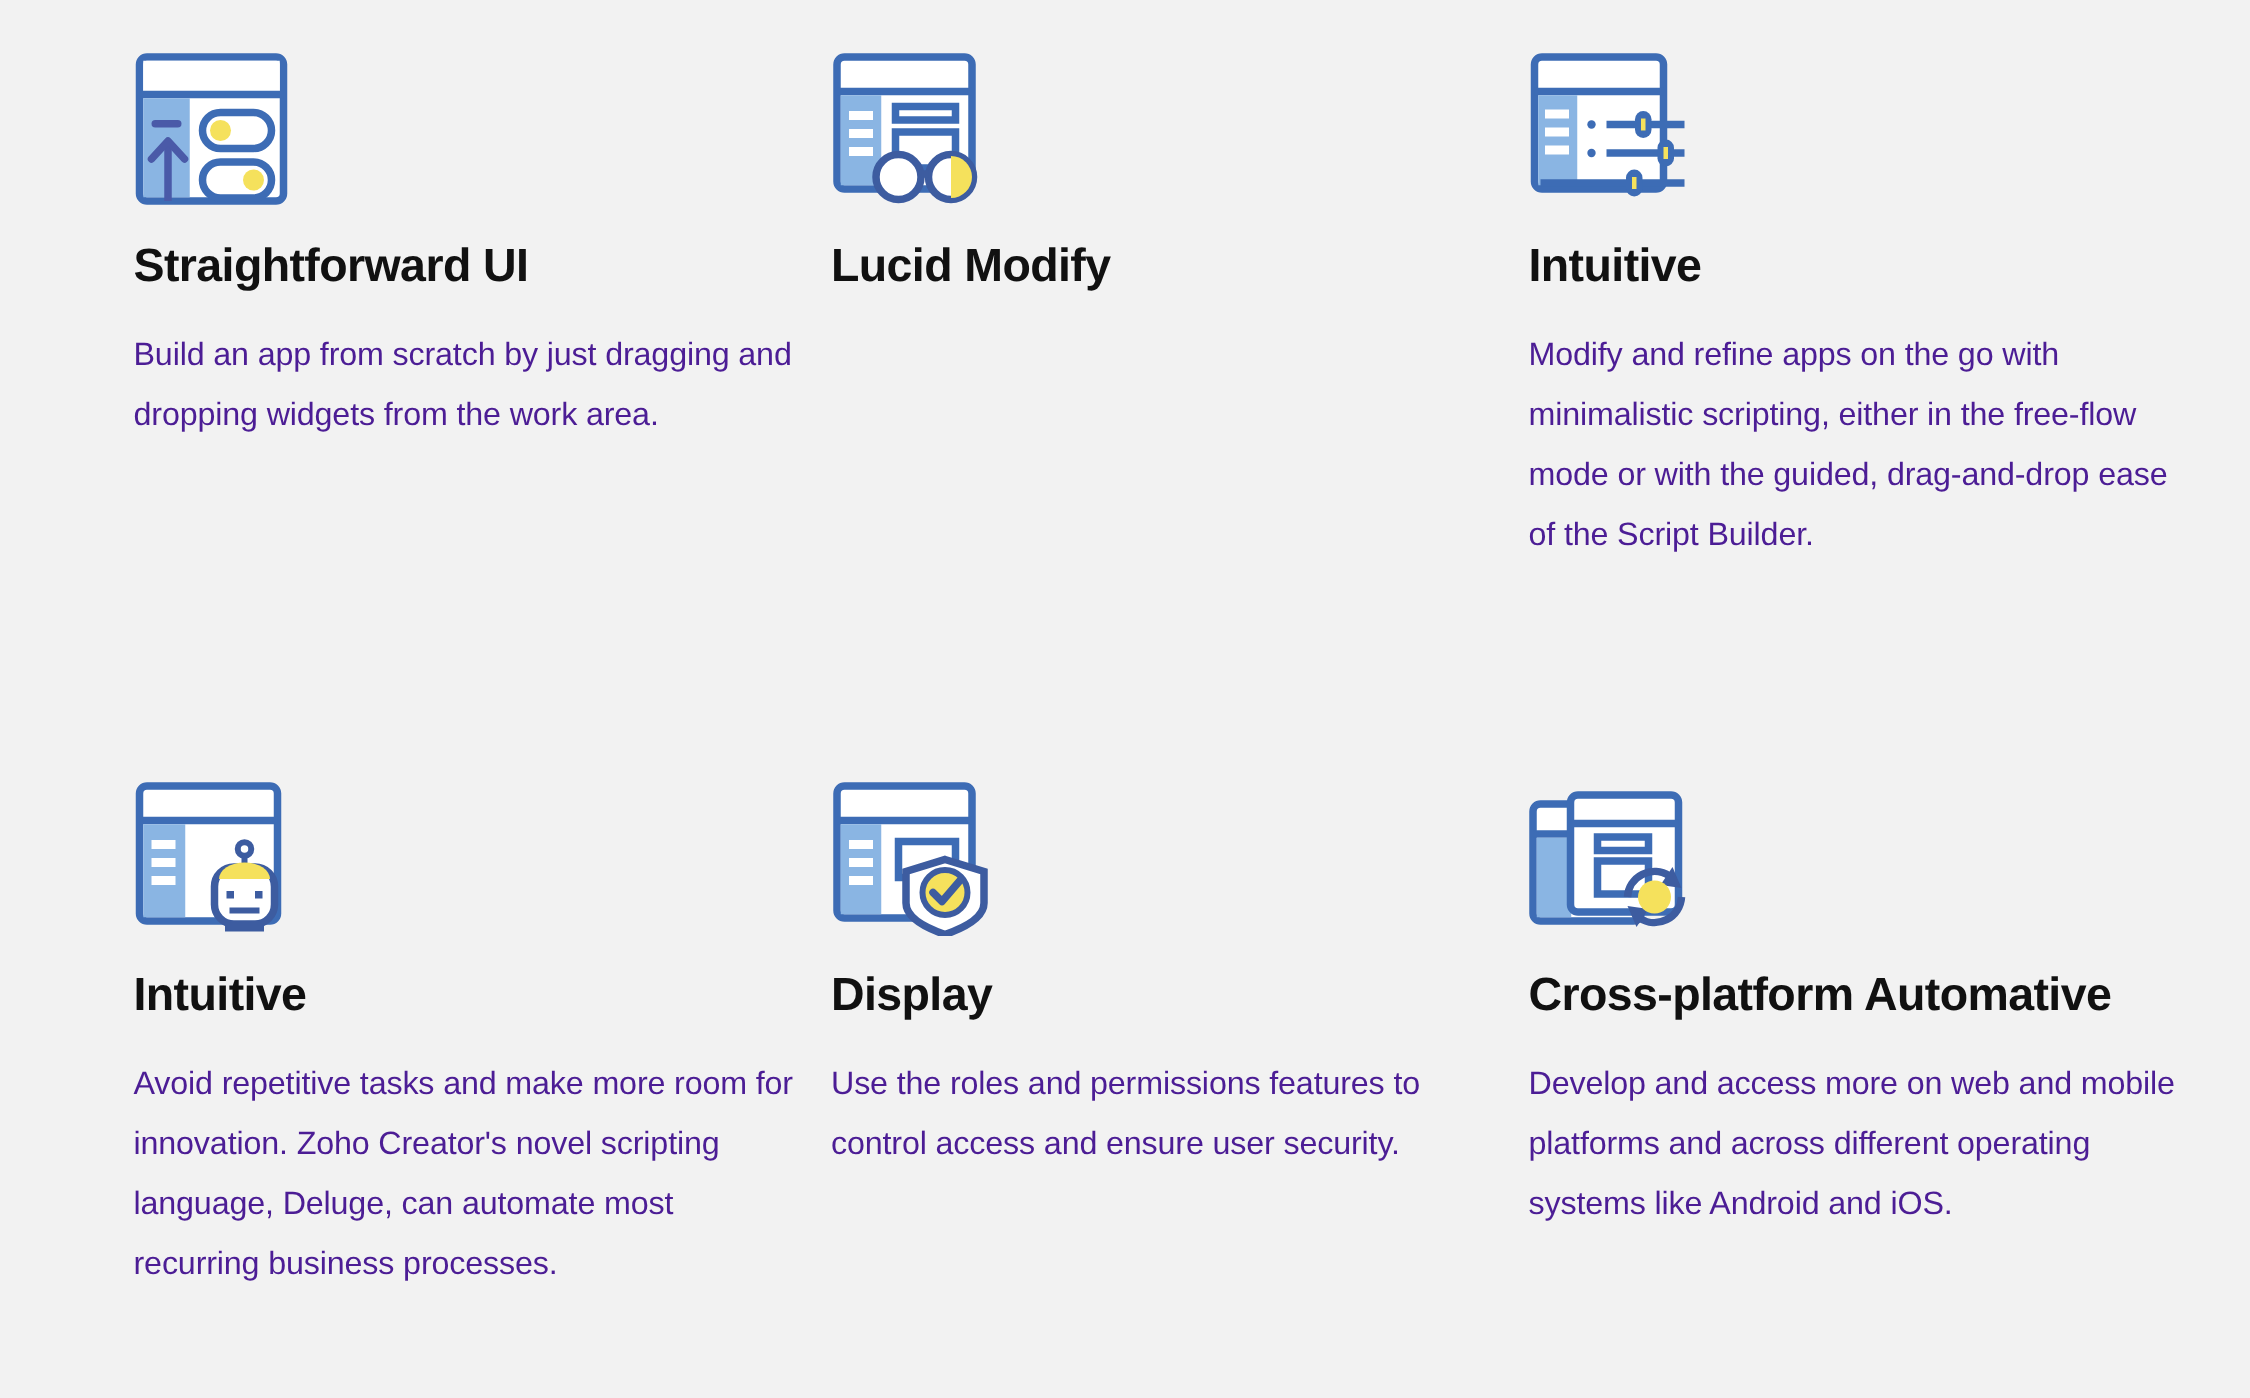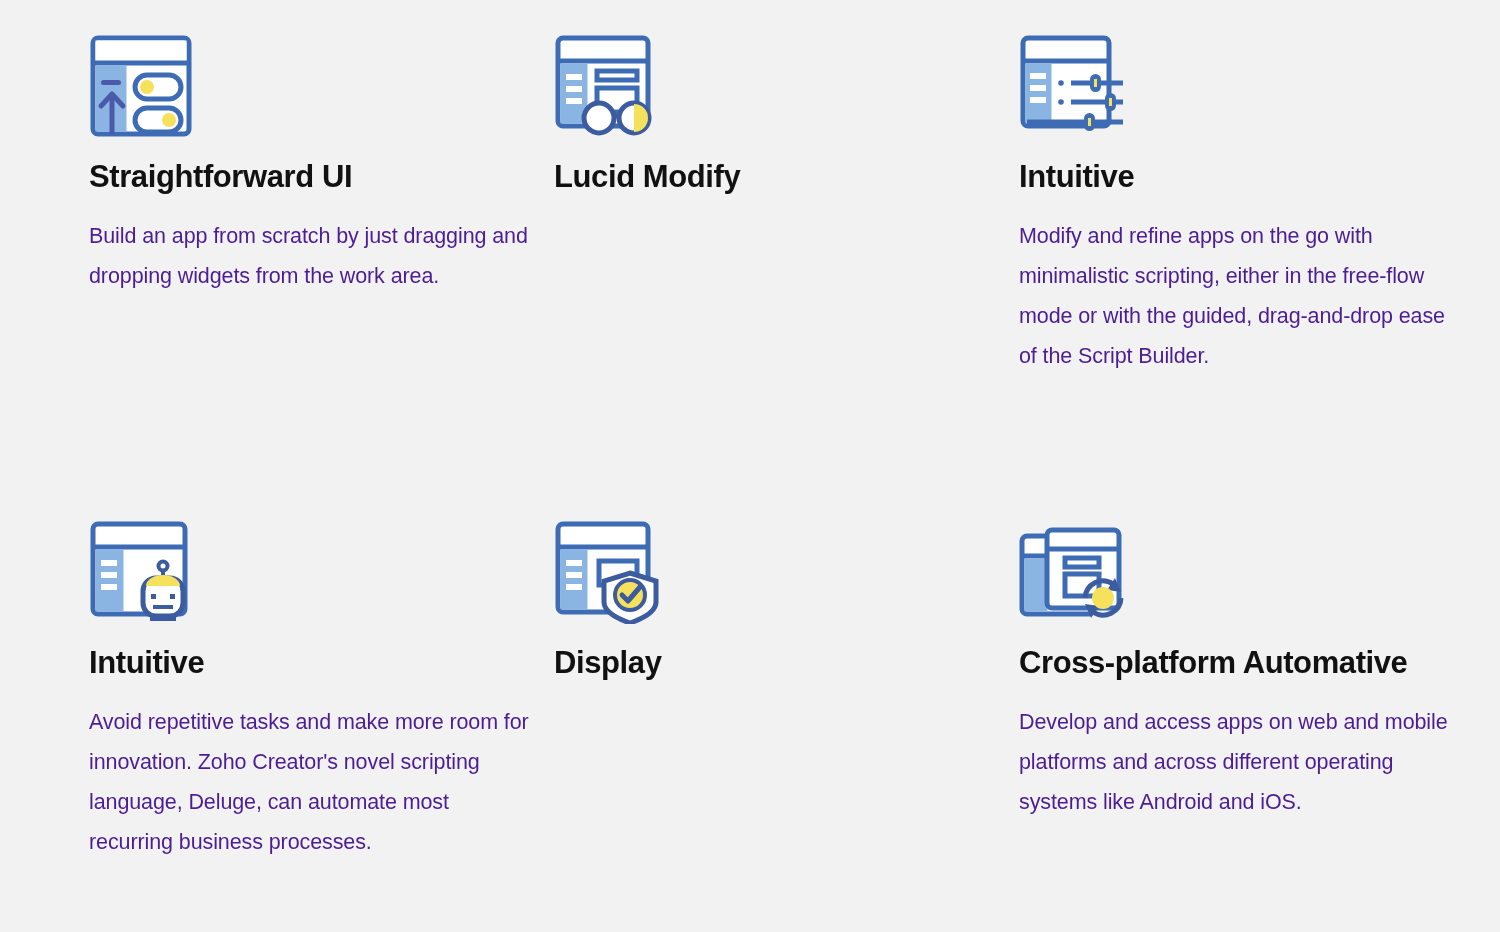--- a/index.html
+++ b/index.html
@@ -157,36 +157,37 @@
         <rect x="14" y="44" width="16" height="6" fill="#ffffff"></rect>
         <rect x="14" y="56" width="16" height="6" fill="#ffffff"></rect>
         <rect x="14" y="68" width="16" height="6" fill="#ffffff"></rect>
         <rect x="47" y="45" width="38" height="24" fill="#ffffff" stroke="#3d6cb5" stroke-width="5"></rect>
         <path d="M 78 57 L 104 65 L 104 86 Q 104 98 78 107 Q 52 98 52 86 L 52 65 Z" fill="#ffffff" stroke="#3d5ca0" stroke-width="5"></path>
         <circle cx="78" cy="79" r="15" fill="#f5e15c" stroke="#3d5ca0" stroke-width="4"></circle>
         <polyline points="70,79 76,85 88,71" fill="none" stroke="#3d5ca0" stroke-width="5" stroke-linecap="round" stroke-linejoin="round"></polyline>
       </svg>
     </span>
     <h3 class="feature-title">Display</h3>
+    <p class="feature-desc">Use the roles and permissions features to control access and ensure user security.</p>
   </div>
 
   <div class="feature-card row2">
     <span class="feature-icon">
       <svg viewBox="0 0 110 108" width="110" height="108">
         <rect x="5" y="20" width="72" height="78" rx="5" fill="#ffffff" stroke="#3d6cb5" stroke-width="5"></rect>
         <line x1="5" y1="40" x2="77" y2="40" stroke="#3d6cb5" stroke-width="5"></line>
         <rect x="7.5" y="42.5" width="23" height="53" fill="#8ab5e3"></rect>
         <rect x="30" y="14" width="72" height="78" rx="5" fill="#ffffff" stroke="#3d6cb5" stroke-width="5"></rect>
         <line x1="30" y1="33" x2="102" y2="33" stroke="#3d6cb5" stroke-width="5"></line>
         <rect x="48" y="42" width="34" height="9" fill="#ffffff" stroke="#3d6cb5" stroke-width="5"></rect>
         <rect x="48" y="58" width="34" height="22" fill="#ffffff" stroke="#3d6cb5" stroke-width="5"></rect>
         <path d="M 68 82 A 18 18 0 0 1 96 68" fill="none" stroke="#3d5ca0" stroke-width="5"></path>
         <polygon points="98,62 104,76 90,74" fill="#3d5ca0"></polygon>
         <path d="M 104 82 A 18 18 0 0 1 76 96" fill="none" stroke="#3d5ca0" stroke-width="5"></path>
         <polygon points="74,102 68,88 82,90" fill="#3d5ca0"></polygon>
         <circle cx="86" cy="82" r="11" fill="#f5e15c"></circle>
       </svg>
     </span>
     <h3 class="feature-title">Cross-platform Automative</h3>
-    <p class="feature-desc">Develop and access apps on web and mobile platforms and across different operating systems like Android and iOS.</p>
+    <p class="feature-desc">Develop and access more on web and mobile platforms and across different operating systems like Android and iOS.</p>
   </div>
 
 </div>
 
 </body></html>

